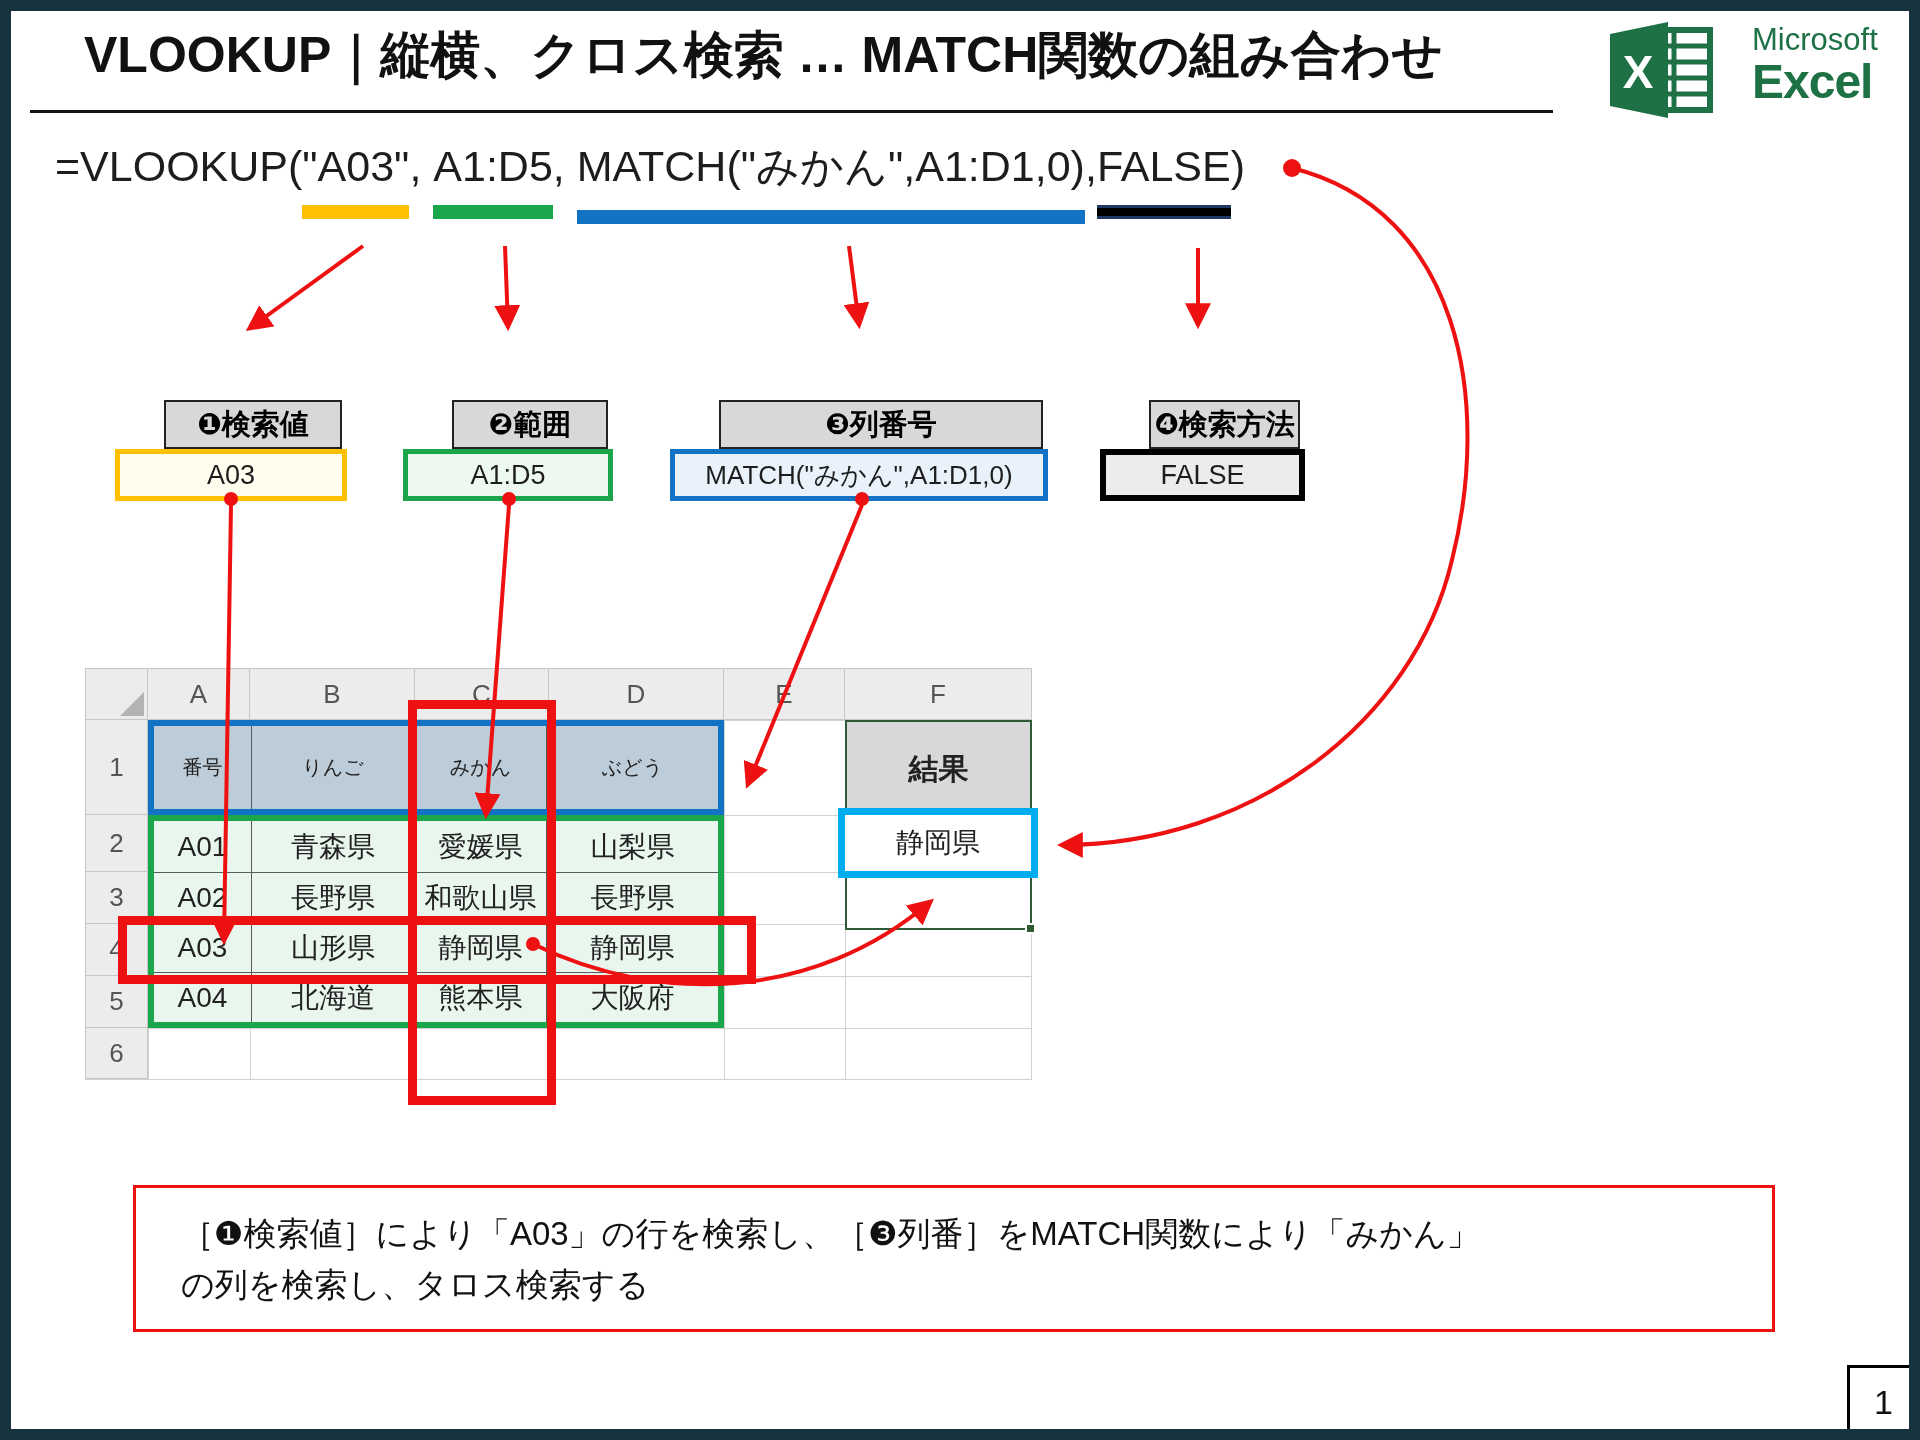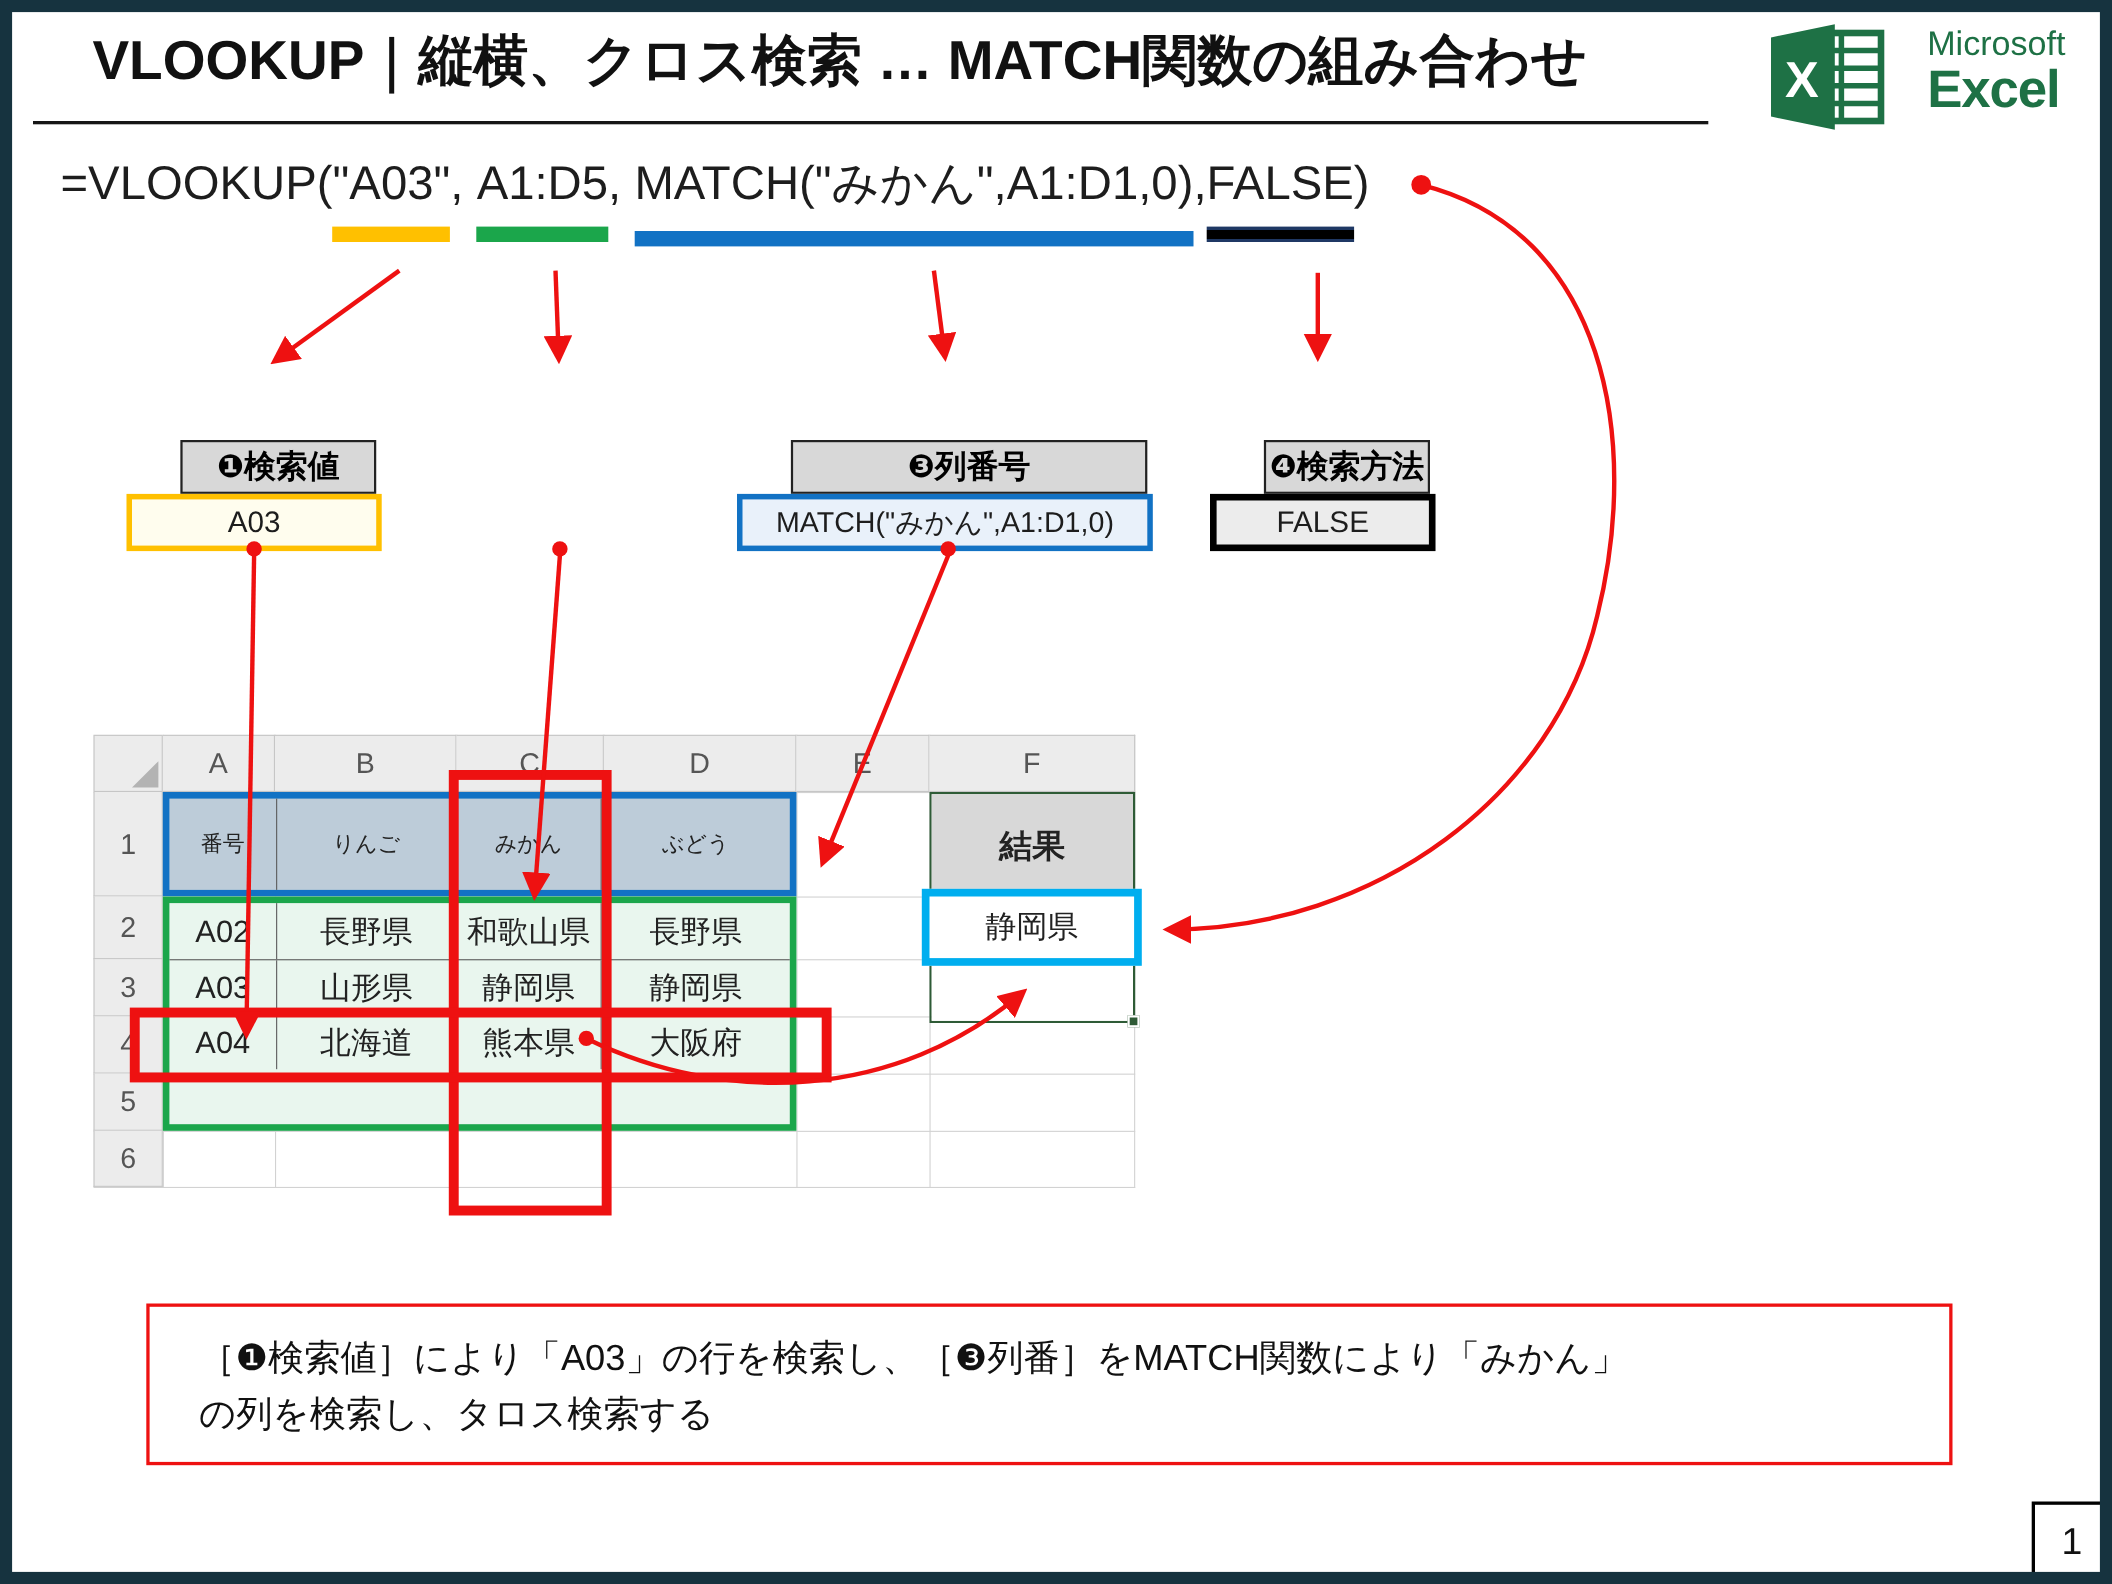--- a/index.html
+++ b/index.html
@@ -98,20 +98,24 @@
       <div class="xl">Excel</div>
     </div>
   </div>
 
   <div class="formula"><span>=VLOOKUP(</span><span class="fseg seg-a">"A03"</span><span>, </span><span class="fseg seg-b">A1:D5</span><span>, </span><span class="fseg seg-c">MATCH("みかん",A1:D1,0)</span><span>,</span><span class="fseg seg-d">FALSE</span><span>)</span></div>
 
   <div class="param p1">
     <div class="hd">❶検索値</div>
     <div class="val">A03</div>
   </div>
+  <div class="param p2">
+    <div class="hd">❷範囲</div>
+    <div class="val">A1:D5</div>
+  </div>
   <div class="param p3">
     <div class="hd">❸列番号</div>
     <div class="val">MATCH("みかん",A1:D1,0)</div>
   </div>
   <div class="param p4">
     <div class="hd">❹検索方法</div>
     <div class="val">FALSE</div>
   </div>
 
   <div class="sheet">
@@ -151,20 +155,26 @@
     <div class="rnum" style="top:360px;height:51px;">6</div>
 
     <div class="hdr-range">
       <div class="hc">番号</div>
       <div class="hc">りんご</div>
       <div class="hc">みかん</div>
       <div class="hc">ぶどう</div>
     </div>
 
     <div class="data-range">
+      <div class="drow">
+        <div class="dc">A01</div>
+        <div class="dc">青森県</div>
+        <div class="dc">愛媛県</div>
+        <div class="dc">山梨県</div>
+      </div>
       <div class="drow">
         <div class="dc">A02</div>
         <div class="dc">長野県</div>
         <div class="dc">和歌山県</div>
         <div class="dc">長野県</div>
       </div>
       <div class="drow">
         <div class="dc">A03</div>
         <div class="dc">山形県</div>
         <div class="dc">静岡県</div>

